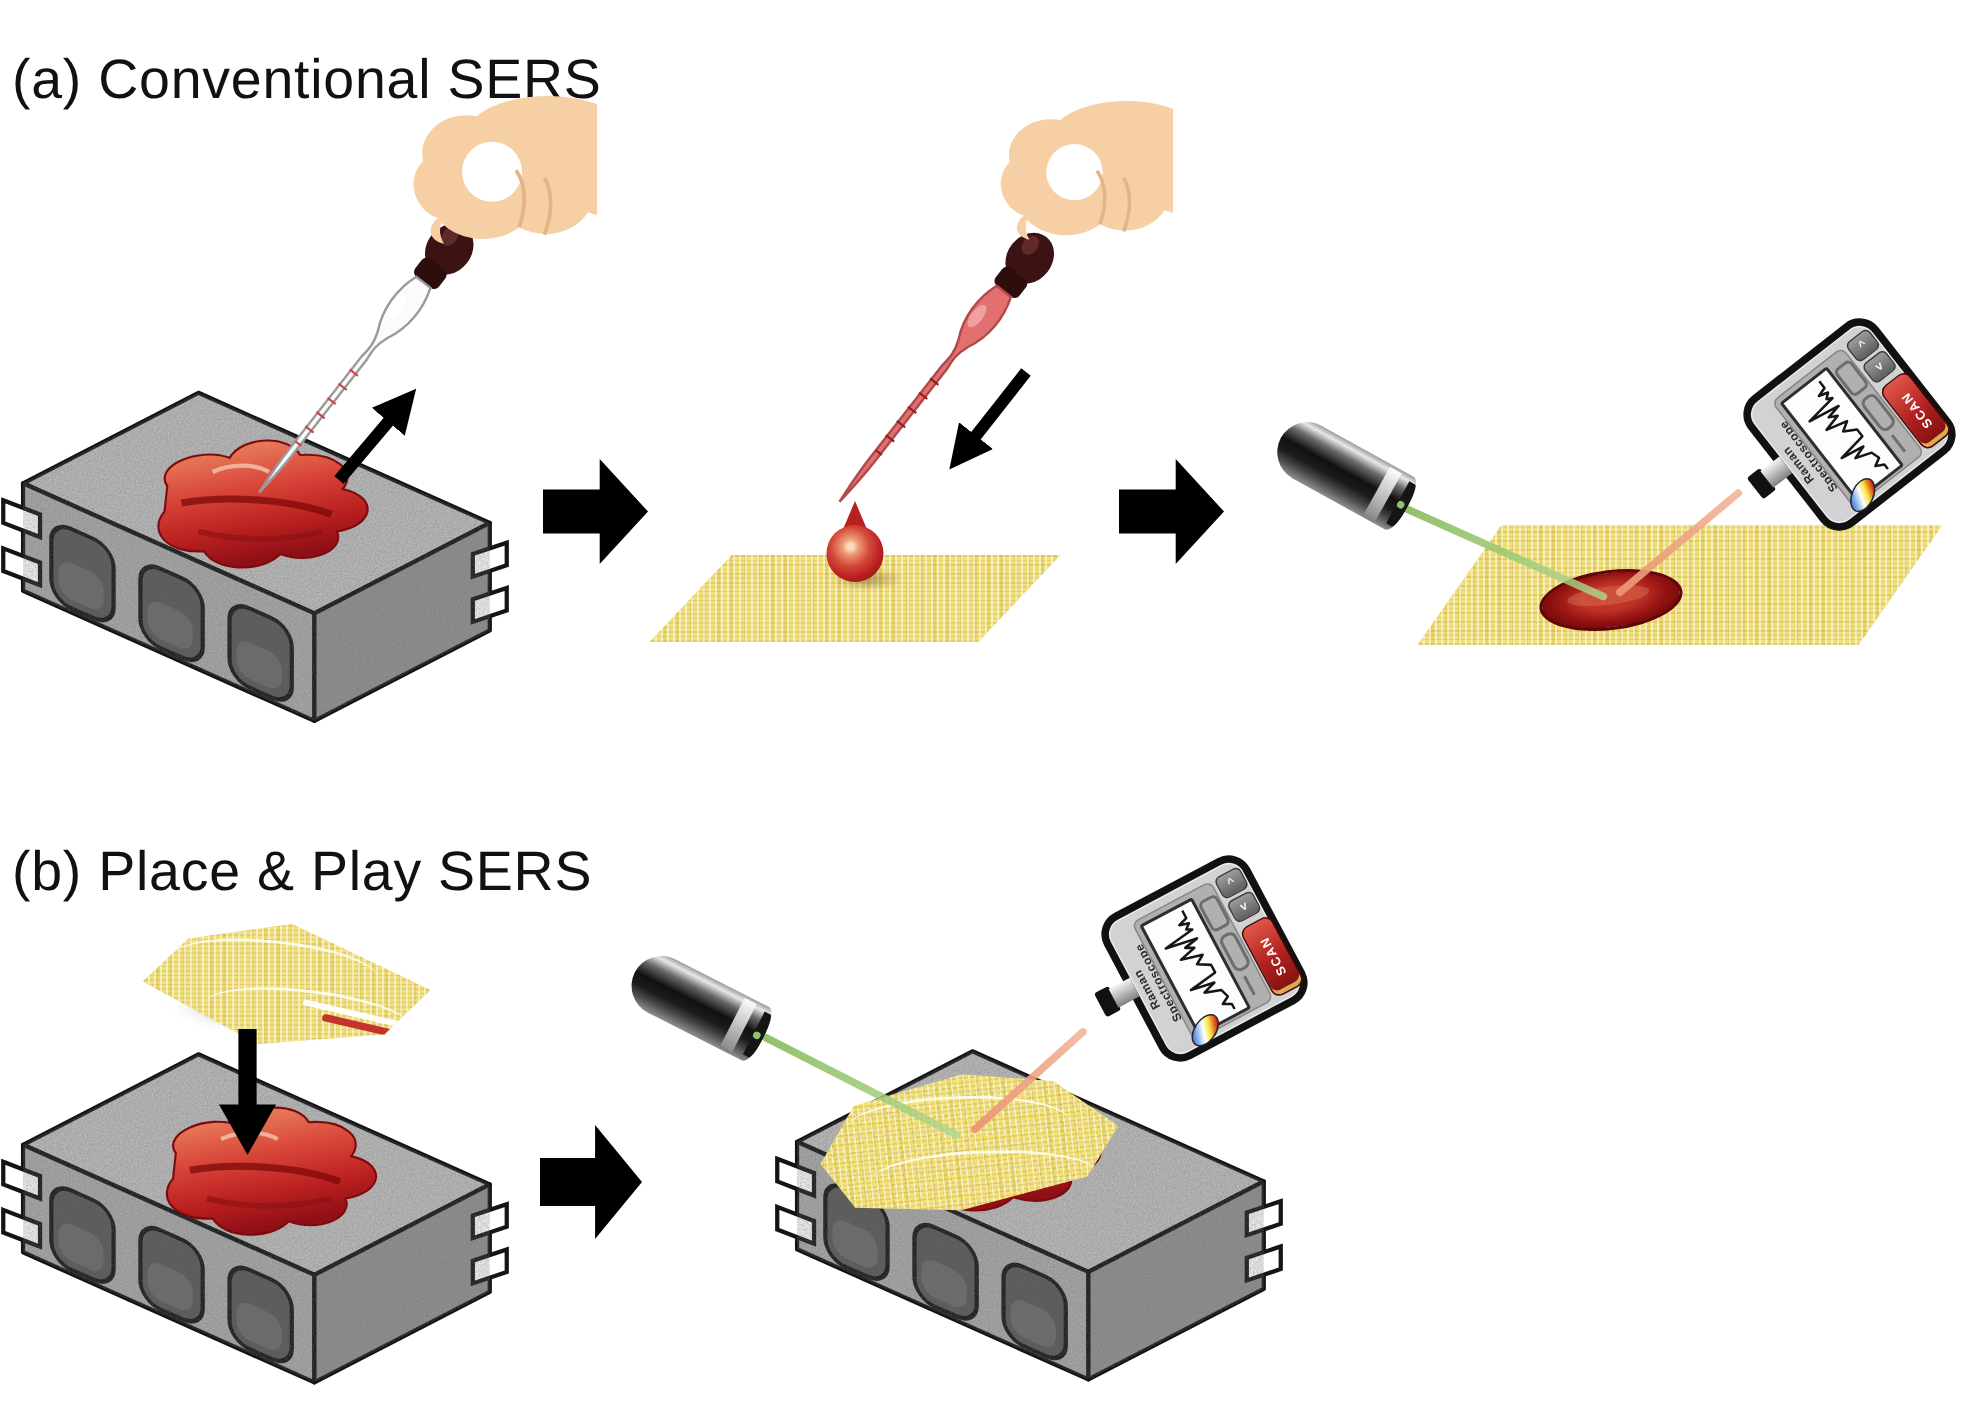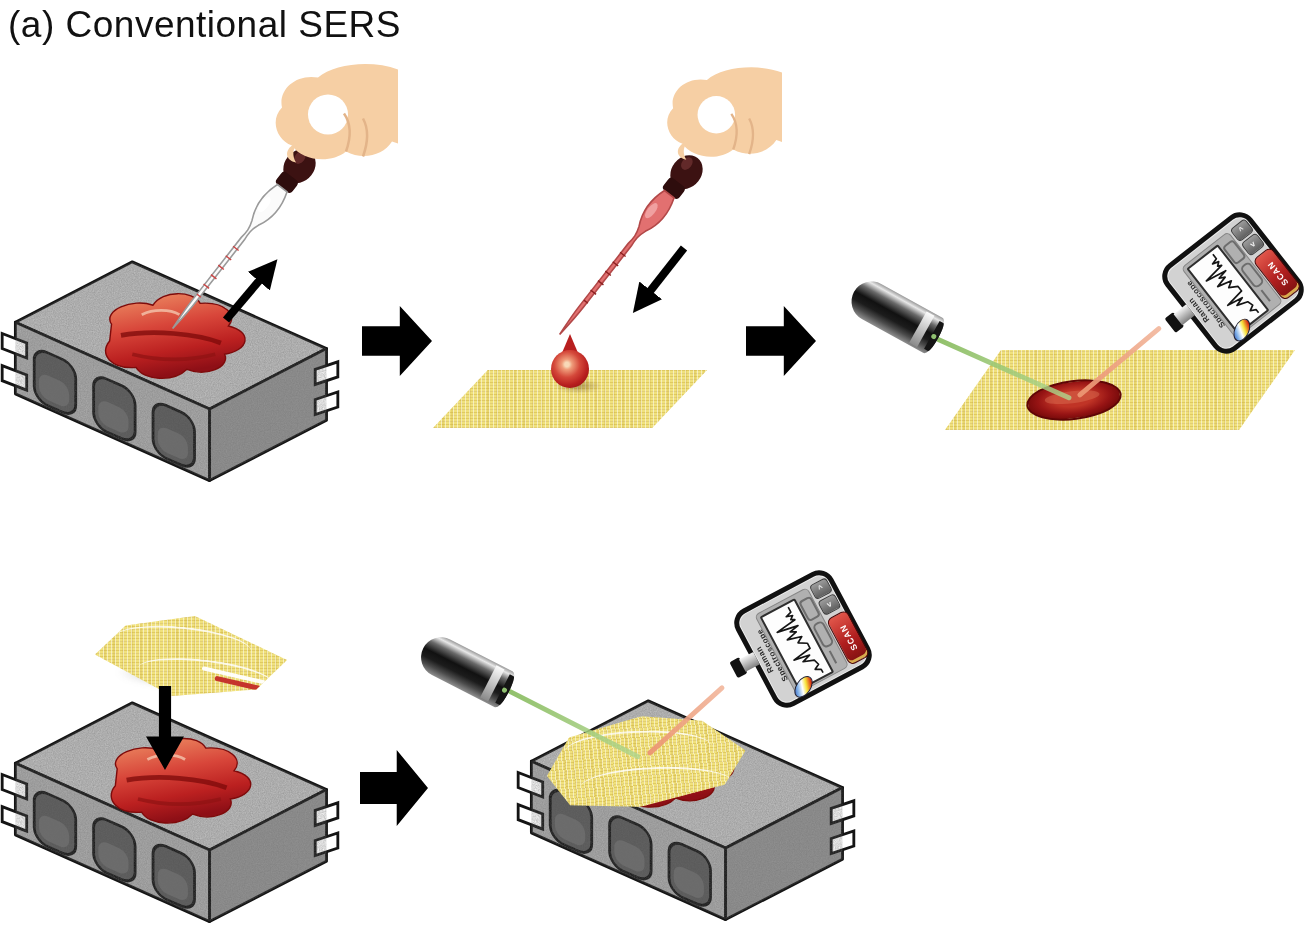--- a/index.html
+++ b/index.html
@@ -1,21 +1,21 @@
 <!DOCTYPE html>
 <html><head>
 <meta charset="utf-8">
 <style>
   html,body{margin:0;padding:0;background:#fff;}
   .canvas{position:relative;width:1311px;height:936px;background:#ffffff;overflow:hidden;
           font-family:"Liberation Sans",sans-serif;}
   .abs{position:absolute;}
 
   
-  .panel-title{position:absolute;font-size:37px;color:#111;letter-spacing:.5px;}
+  .panel-title{position:absolute;font-size:37px;color:#111;letter-spacing:.5px;margin-top:28px;}
 
   
   .barrow{position:absolute;background:#000;
           clip-path:polygon(0 29%,54% 29%,54% 0,100% 50%,54% 100%,54% 71%,0 71%);}
   .darrow{position:absolute;background:#000;
           clip-path:polygon(34% 0,66% 0,66% 60%,100% 60%,50% 100%,0 60%,34% 60%);}
 
   
   .substrate{position:absolute;background-color:#f0e17c;
     background-image:
@@ -263,20 +263,21 @@
           <span>SCAN</span>
         </div>
       <div class="dev-logo"></div>
       <div class="dev-probe">
         <div class="probe-band"></div>
           <div class="probe-stem"></div>
       </div>
     </div>
   </div>
 
+  <div class="panel-title" style="left:8px;top:532px;">(b) Place &amp; Play SERS</div>
 
   <svg class="abs" style="left:0;top:684px;" width="340" height="264" viewBox="0 0 360 280">
     <defs>
       <filter id="spkb" x="-5%" y="-5%" width="110%" height="110%">
         <feTurbulence type="fractalNoise" baseFrequency="0.8" numOctaves="2"></feTurbulence>
         <feColorMatrix type="matrix" values="0 0 0 0 0.15  0 0 0 0 0.15  0 0 0 0 0.15  0 0 0 0.5 0"></feColorMatrix>
         <feComposite operator="in" in2="SourceGraphic"></feComposite>
       </filter>
       <linearGradient id="blgb" x1="0" y1="0" x2="0.3" y2="1">
         <stop offset="0" stop-color="#ef9468"></stop>

